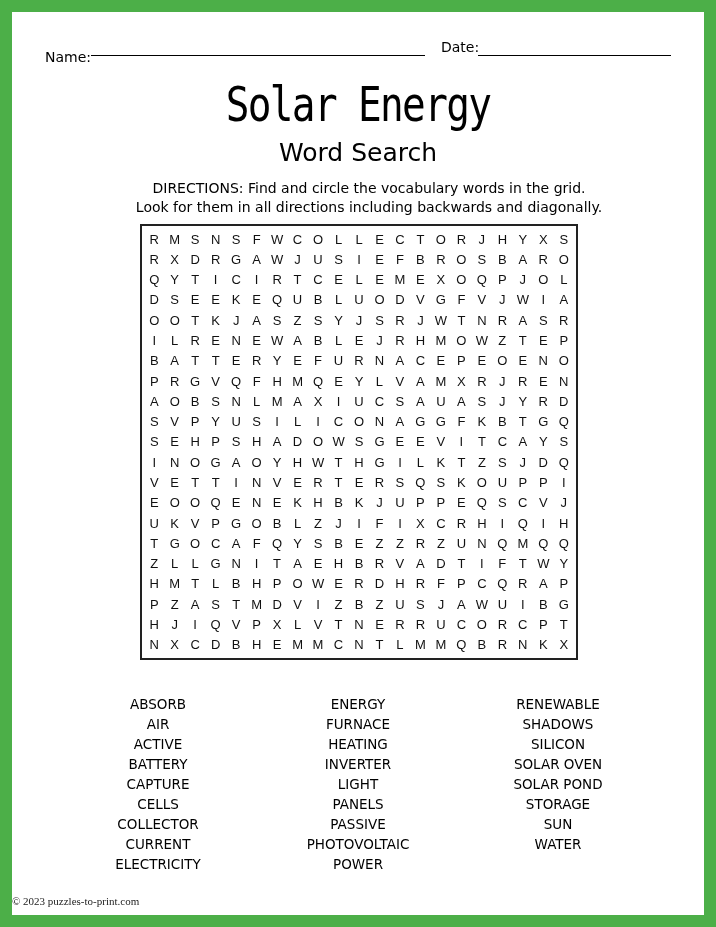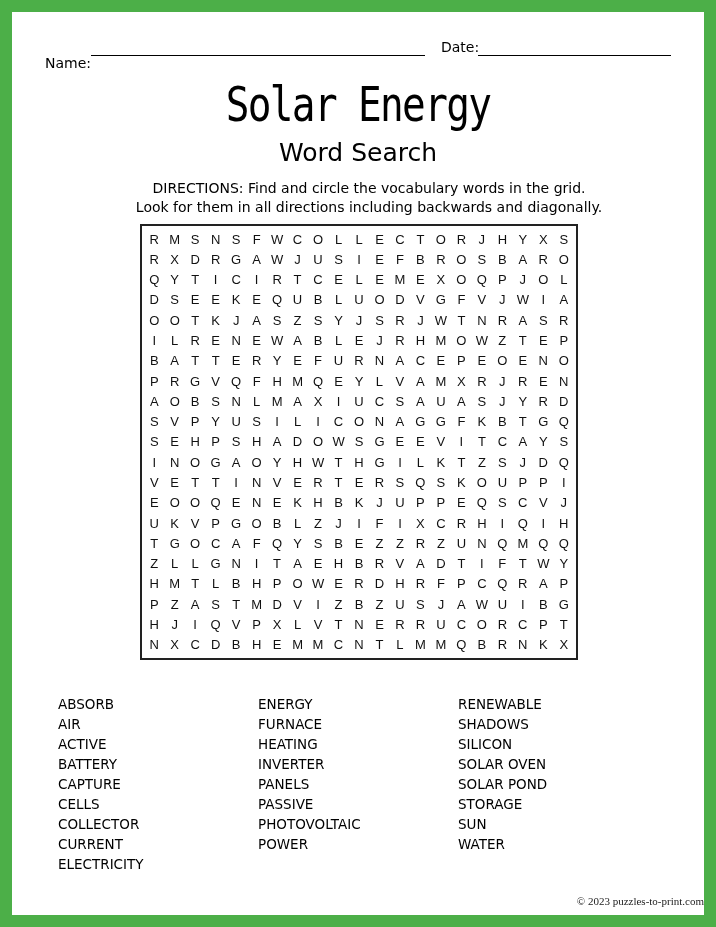--- a/index.html
+++ b/index.html
@@ -7,30 +7,30 @@
   .page{position:absolute;left:12px;top:12px;width:692px;height:903px;background:#fff;}
   .namerow{position:absolute;top:27px;left:33px;font-size:14px;color:#000;}
   .namerow .lbl{position:absolute;white-space:nowrap;}
   .namerow .line{position:absolute;top:16px;height:1px;background:#000;}
   .title{position:absolute;top:66px;left:0;width:692px;text-align:center;font-family:"DejaVu Sans Mono","Liberation Mono",monospace;font-size:48px;letter-spacing:-2px;transform:scaleX(0.82);transform-origin:center;line-height:52px;}
   .subtitle{position:absolute;top:126px;left:0;width:692px;text-align:center;font-size:25px;line-height:30px;}
   .directions{position:absolute;top:167px;left:11px;width:692px;text-align:center;font-size:14px;line-height:19px;}
   .grid{position:absolute;left:128px;top:212px;width:438px;height:436px;border:2px solid #222;box-sizing:border-box;display:grid;grid-template-columns:repeat(21,1fr);grid-template-rows:repeat(21,1fr);padding:3px 2px;}
   .cell{display:flex;align-items:center;justify-content:center;font-family:"Liberation Sans",sans-serif;font-size:13px;color:#111;}
   .words{position:absolute;top:682px;left:0;width:692px;}
-  .col{position:absolute;top:0;width:200px;text-align:left;font-size:13.5px;line-height:20px;}
+  .col{position:absolute;top:0;width:200px;text-align:center;font-size:13.5px;line-height:20px;}
   .col div{height:20px;}
-  .footer{position:absolute;top:883px;left:0;width:692px;text-align:right;font-family:"Liberation Serif","DejaVu Serif",serif;font-size:11px;color:#222;}
+  .footer{position:absolute;top:883px;left:0;width:692px;text-align:left;font-family:"Liberation Serif","DejaVu Serif",serif;font-size:11px;color:#222;}
 </style>
 </head>
 <body>
 
 <div class="page">
   <div class="namerow">
-    <span class="lbl" style="left:0;top:16px;text-align:center;">Name:</span>
+    <span class="lbl" style="left:0;top:10px;text-align:center;">Name:</span>
     <div class="line" style="left:46px;width:334px;"></div>
     <span class="lbl" style="left:396px;top:0;">Date:</span>
     <div class="line" style="left:433px;width:193px;"></div>
   </div>
 
   <div class="title">Solar Energy</div>
   <div class="subtitle">Word Search</div>
 
   <div class="directions">
     <div>DIRECTIONS:  Find and circle the vocabulary words in the grid.</div>
@@ -491,20 +491,21 @@
         <div>CELLS</div>
         <div>COLLECTOR</div>
         <div>CURRENT</div>
         <div>ELECTRICITY</div>
       </div>
     <div class="col" style="left:246px;" id="col2">
         <div>ENERGY</div>
         <div>FURNACE</div>
         <div>HEATING</div>
         <div>INVERTER</div>
+        <div>LIGHT</div>
         <div>PANELS</div>
         <div>PASSIVE</div>
         <div>PHOTOVOLTAIC</div>
         <div>POWER</div>
       </div>
     <div class="col" style="left:446px;" id="col3">
         <div>RENEWABLE</div>
         <div>SHADOWS</div>
         <div>SILICON</div>
         <div>SOLAR OVEN</div>

